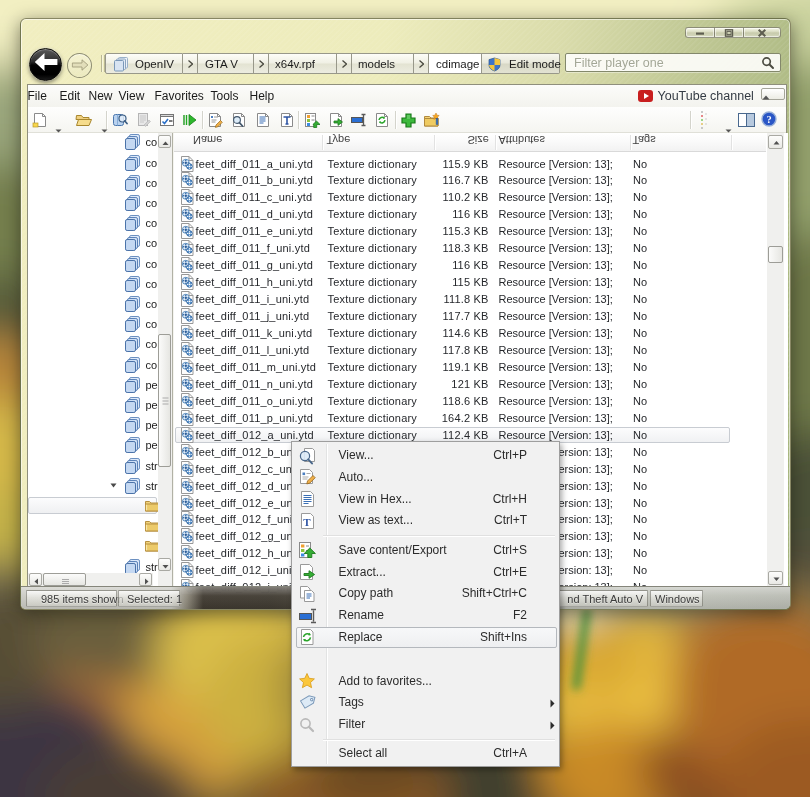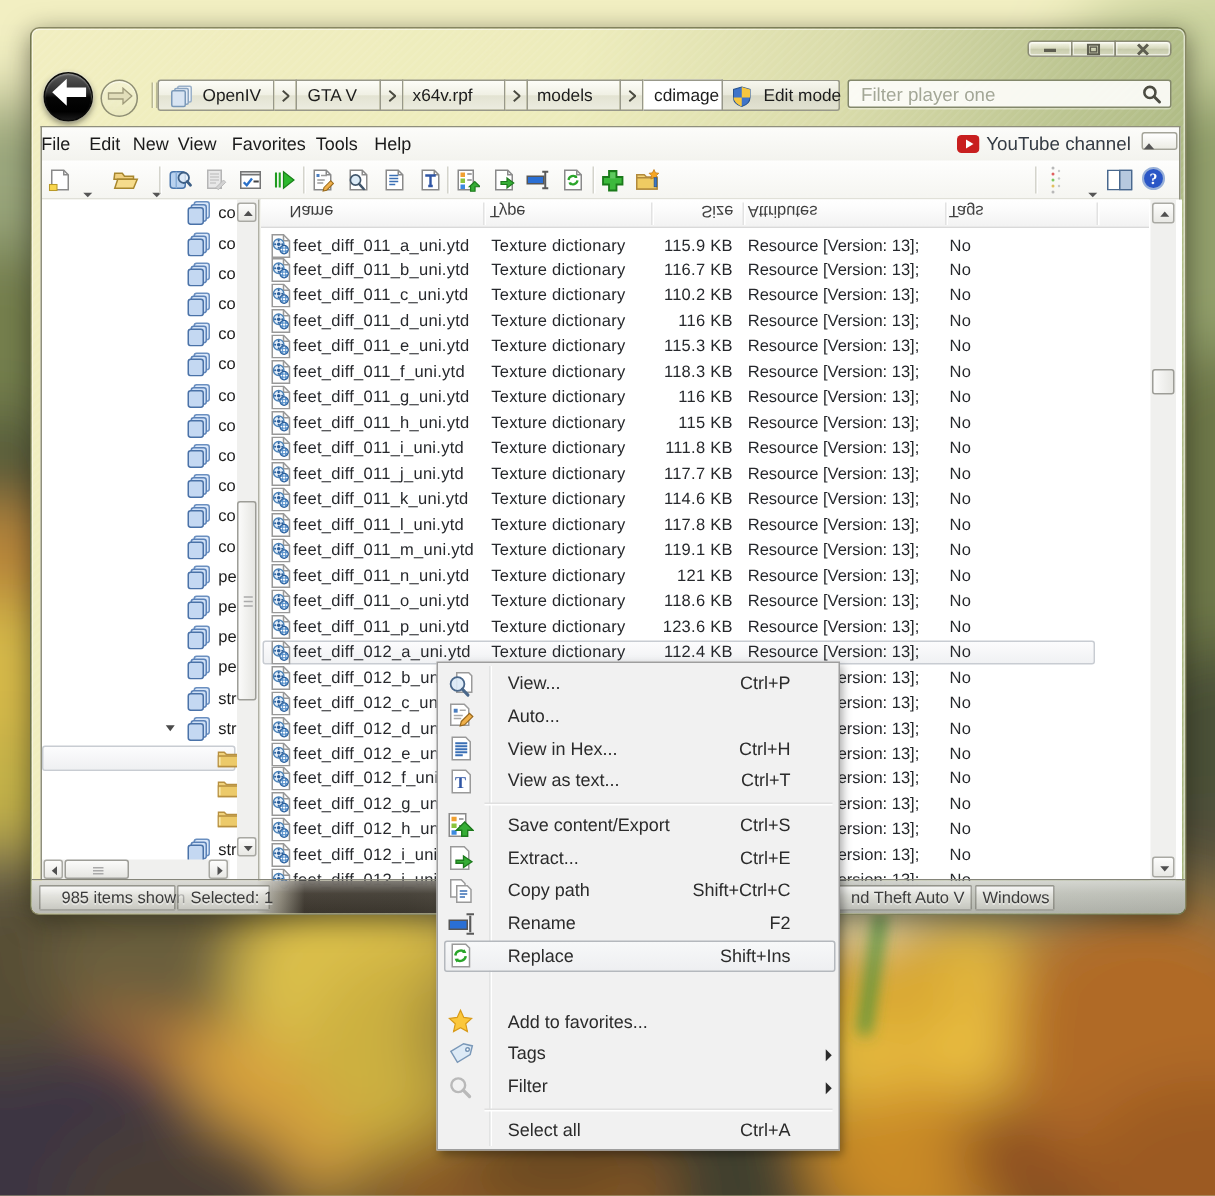--- a/index.html
+++ b/index.html
@@ -890,21 +890,21 @@
             <circle cx="8.2" cy="6.8" r="0.7" fill="#2a5e9a"></circle>
             <circle cx="9.4" cy="10.4" r="2.8" fill="#5b93cc" stroke="#2a5e9a" stroke-width="0.8"></circle>
             <circle cx="9.4" cy="10.4" r="0.8" fill="#fff"></circle>
             <circle cx="9.4" cy="8.6" r="0.55" fill="#fff"></circle>
             <circle cx="9.4" cy="12.2" r="0.55" fill="#fff"></circle>
             <circle cx="7.6" cy="10.4" r="0.55" fill="#fff"></circle>
             <circle cx="11.2" cy="10.4" r="0.55" fill="#fff"></circle>
           </svg>
           <span class="fn txt" style="position:absolute;top:2px;">feet_diff_011_p_uni.ytd</span>
           <span class="c2 txt">Texture dictionary</span>
-          <span class="c3 txt">123.6 KB</span>
+          <span class="c3 txt">164.2 KB</span>
           <span class="c4 txt">Resource [Version: 13];</span>
           <span class="c5 txt">No</span>
         </div>
         <div class="lrow" style="left:0;top:293.70px;width:612px;">
           <svg width="14" height="16" viewBox="0 0 14 16">
             <path d="M1.5 .5 h7.5 l4 4 v11 h-11.5 z" fill="#fdfdfd" stroke="#989898"></path>
             <path d="M9 .5 v4 h4" fill="none" stroke="#989898"></path>
             <circle cx="5.8" cy="6.8" r="3.5" fill="#e3eefa" stroke="#4a82b8" stroke-width="0.9"></circle>
             <circle cx="5.8" cy="6.8" r="1.2" fill="#2a5e9a"></circle>
             <circle cx="5.8" cy="4.4" r="0.7" fill="#2a5e9a"></circle>

